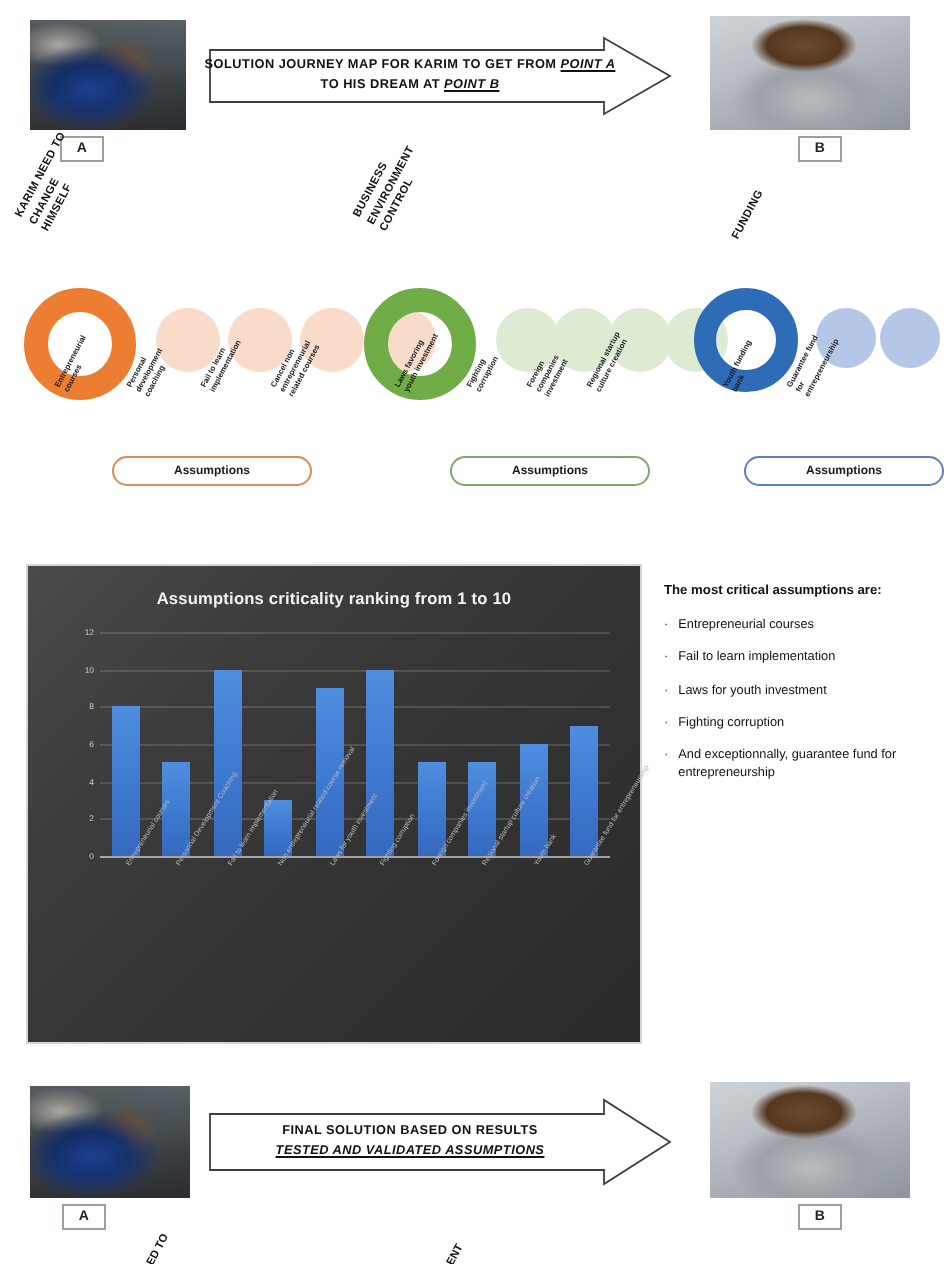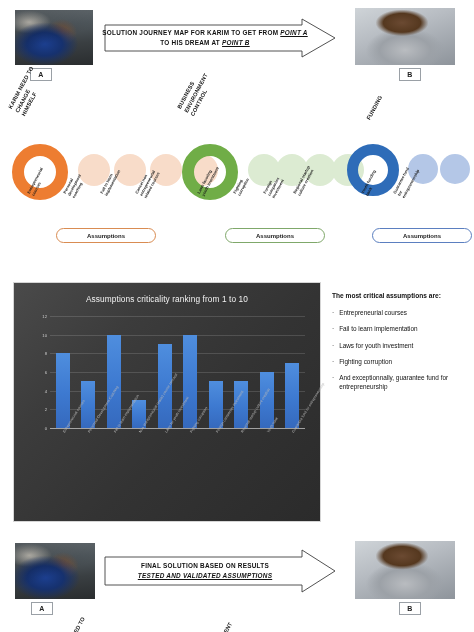--- a/index.html
+++ b/index.html
@@ -67,21 +67,21 @@
   }
 
   
   .chart-card {
     position: absolute;
     background: linear-gradient(135deg, #4a4a4a 0%, #3c3c3c 28%, #333333 58%, #2b2b2b 100%);
     box-shadow: 0 0 0 1px #d5d5d5;
   }
   .chart-title {
     position: absolute; left: 0; right: 0; text-align: center;
-    font-size: 8.3px; font-weight: normal; color: #f2f2f2; letter-spacing: .1px;
+    font-size: 8.3px; font-weight: bold; color: #f2f2f2; letter-spacing: .1px;
   }
   .plot { position: absolute; }
   .gridline { position: absolute; left: 0; right: 0; height: 1px; background: rgba(255,255,255,.14); }
   .axisline { position: absolute; left: 0; right: 0; height: 1px; background: rgba(255,255,255,.55); }
   .ytick {
     position: absolute; right: 100%; margin-right: 3px;
     font-size: 4.2px; color: #cfcfcf; transform: translateY(-50%); white-space: nowrap;
   }
   .bar { position: absolute; bottom: 0; background: linear-gradient(180deg, #4f8ede 0%, #3d79d0 55%, #3569bd 100%); }
   .xlab {

